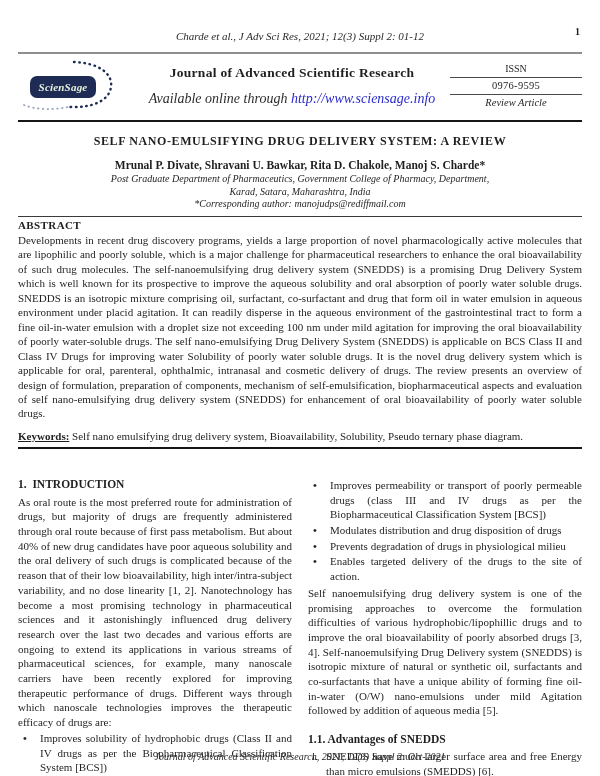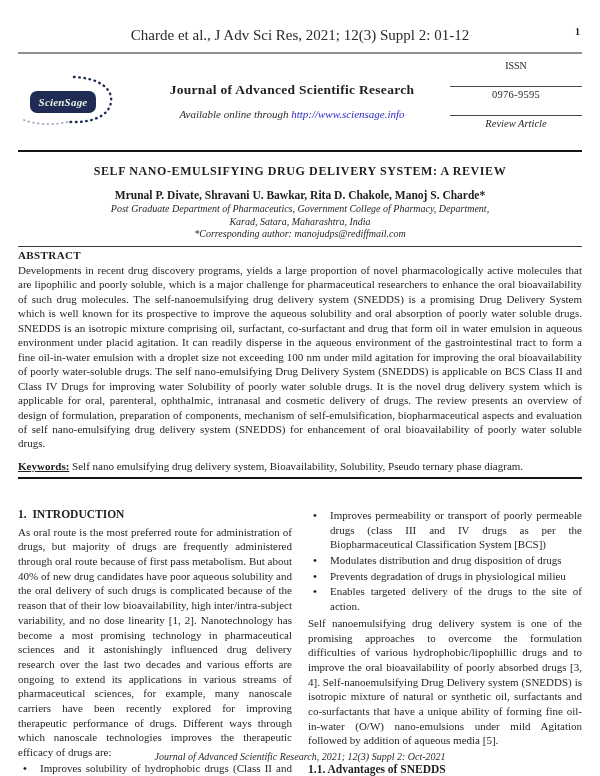--- a/index.html
+++ b/index.html
@@ -9,41 +9,41 @@
     position: relative;
     width: 600px; height: 776px;
     margin: 0 auto;
     background: #ffffff;
     overflow: hidden;
   }
   .content { padding: 26px 18px 0 18px; }
 
   
   .running-head-row { position: relative; text-align: center; margin-bottom: 8px; }
-  .running-head { font-size: 15px; color: #2a2a2a; }
+  .running-head { font-style: italic; font-size: 11px; color: #2a2a2a; }
   .page-number { position: absolute; right: 2px; top: 0; font-size: 10px; font-weight: bold; }
 
   .rule-gray { border-top: 2px solid #8f8f8f; }
   .rule-black { border-top: 2.5px solid #161616; }
 
   
   .masthead { display: grid; grid-template-columns: 116px 1fr 132px; align-items: center; padding: 4px 0 6px 0; min-height: 64px; }
   .logo-wrap { position: relative; width: 104px; height: 56px; }
   .logo-box-label {
     position: absolute; left: 14px; top: 19px; width: 62px; height: 20px;
     display: flex; align-items: center; justify-content: center;
     font-size: 11px; font-weight: bold; font-style: italic;
     letter-spacing: .2px;
   }
   .mast-center { text-align: center; }
   .journal-title { font-size: 13.5px; font-weight: bold; letter-spacing: .3px; }
-  .online-line { margin-top: 10px; font-size: 11px; font-style: italic; color: #2c2c2c; }
+  .online-line { margin-top: 10px; font-size: 14px; font-style: italic; color: #2c2c2c; }
   .online-line a { color: #2a2acc; text-decoration: none; }
   .issn-block { text-align: center; font-size: 10px; }
-  .issn-row { padding: 2px 0 15px 0; }
+  .issn-row { padding: 2px 0 3px 0; }
   .issn-row.b1, .issn-row.b2 { border-bottom: 1px solid #4a4a4a; }
   .issn-value { font-weight: normal; font-size: 10.5px; letter-spacing: .3px; }
   .review-article { font-style: italic; font-size: 10.5px; }
 
   
   .article-title { margin-top: 12px; text-align: center; font-size: 12px; font-weight: bold; letter-spacing: .6px; }
   .authors { margin-top: 10px; text-align: center; font-size: 11.5px; font-weight: bold; }
   .affil { text-align: center; font-size: 10px; font-style: italic; margin-top: 2px; color: #262626; }
   .corresponding { text-align: center; font-size: 10px; font-style: italic; margin-top: 1px; color: #262626; }
 

